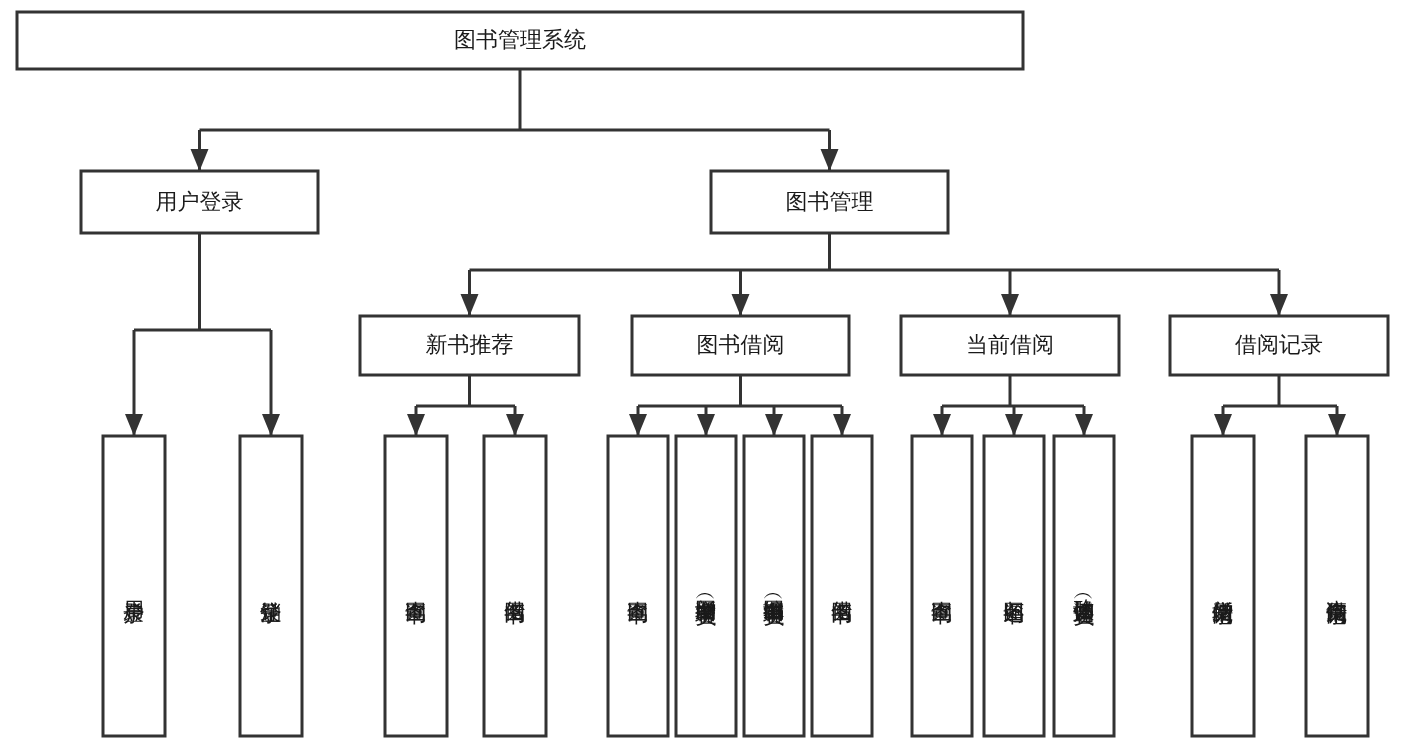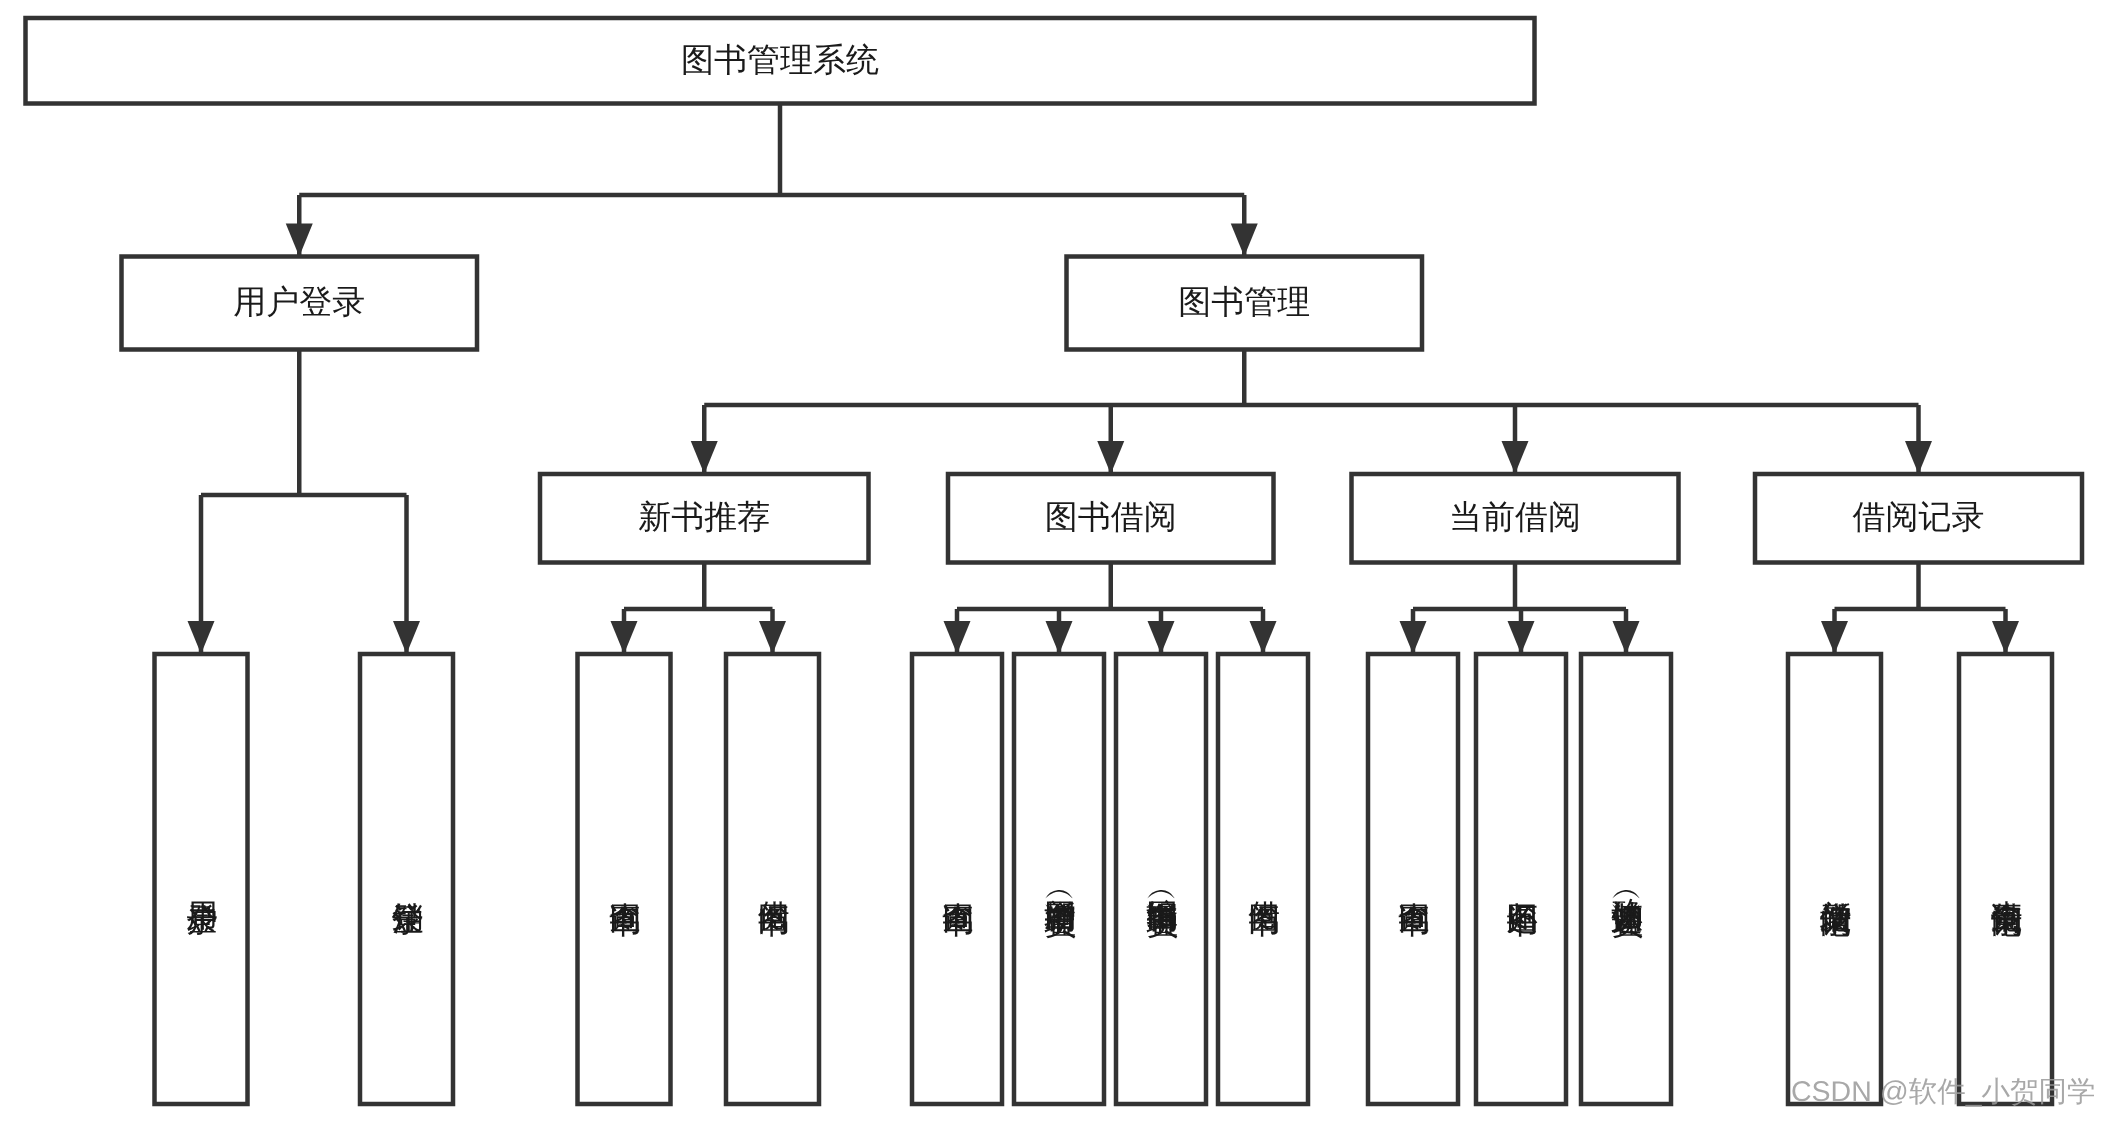--- a/index.html
+++ b/index.html
@@ -178,14 +178,13 @@
       <div class="node-label-v" style="left: 676px; top: 436px; width: 60px; height: 300px;">新增图书（管理员）</div>
       <div class="node-label-v" style="left: 744px; top: 436px; width: 60px; height: 300px;">编辑图书（管理员）</div>
       <div class="node-label-v" style="left: 812px; top: 436px; width: 60px; height: 300px;">借阅图书</div>
       <div class="node-label-v" style="left: 912px; top: 436px; width: 60px; height: 300px;">查询图书</div>
       <div class="node-label-v" style="left: 984px; top: 436px; width: 60px; height: 300px;">归还图书</div>
       <div class="node-label-v" style="left: 1054px; top: 436px; width: 60px; height: 300px;">确认归还（管理员）</div>
       <div class="node-label-v" style="left: 1192px; top: 436px; width: 62px; height: 300px;">新增借阅记录</div>
       <div class="node-label-v" style="left: 1306px; top: 436px; width: 62px; height: 300px;">查询借阅记录</div>
     </div>
 
-  <div class="watermark">CSDN @软件_小贺同学</div>
 </div>
 
 </body></html>

